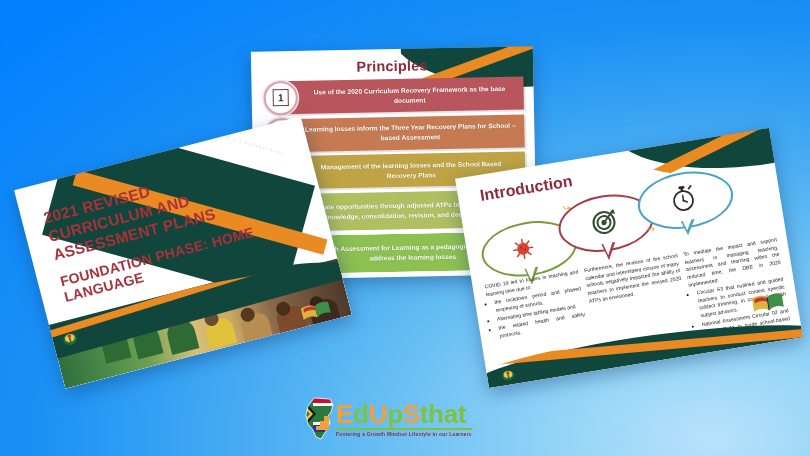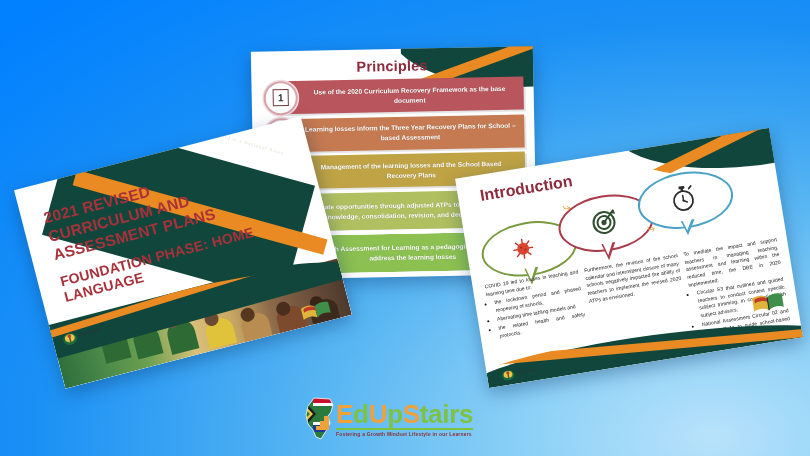--- a/index.html
+++ b/index.html
@@ -435,19 +435,19 @@
         </g>
         <path d="M14 2 L30 3 L33 9 L31 16 L28 20 L30 27 L26 35 L21 43 L16 41 L13 34 L8 28 L6 19 L8 10 Z" fill="none" stroke="#ffffff" stroke-width="0.8"></path>
         <g>
           <rect x="16" y="30" width="5" height="4" fill="#f0a13a"></rect>
           <rect x="20" y="25" width="5" height="9" fill="#f0a13a"></rect>
           <rect x="24" y="20" width="5" height="14" fill="#f0a13a"></rect>
         </g>
       </svg>
     </div>
     <div class="logo-txtwrap">
-      <div class="logo-word"><span class="c-e">E</span><span class="c-d">d</span><span class="c-u">U</span><span class="c-d">p</span><span class="c-s">S</span><span class="c-t">tairs</span></div>
+      <div class="logo-word"><span class="c-e">E</span><span class="c-d">d</span><span class="c-u">U</span><span class="c-d">p</span><span class="c-s">S</span><span class="c-t">that</span></div>
       <div class="logo-rule"></div>
       <div class="logo-tag">Fostering a Growth Mindset Lifestyle in our Learners</div>
     </div>
   </div>
 
 </div>
 
 </body></html>

